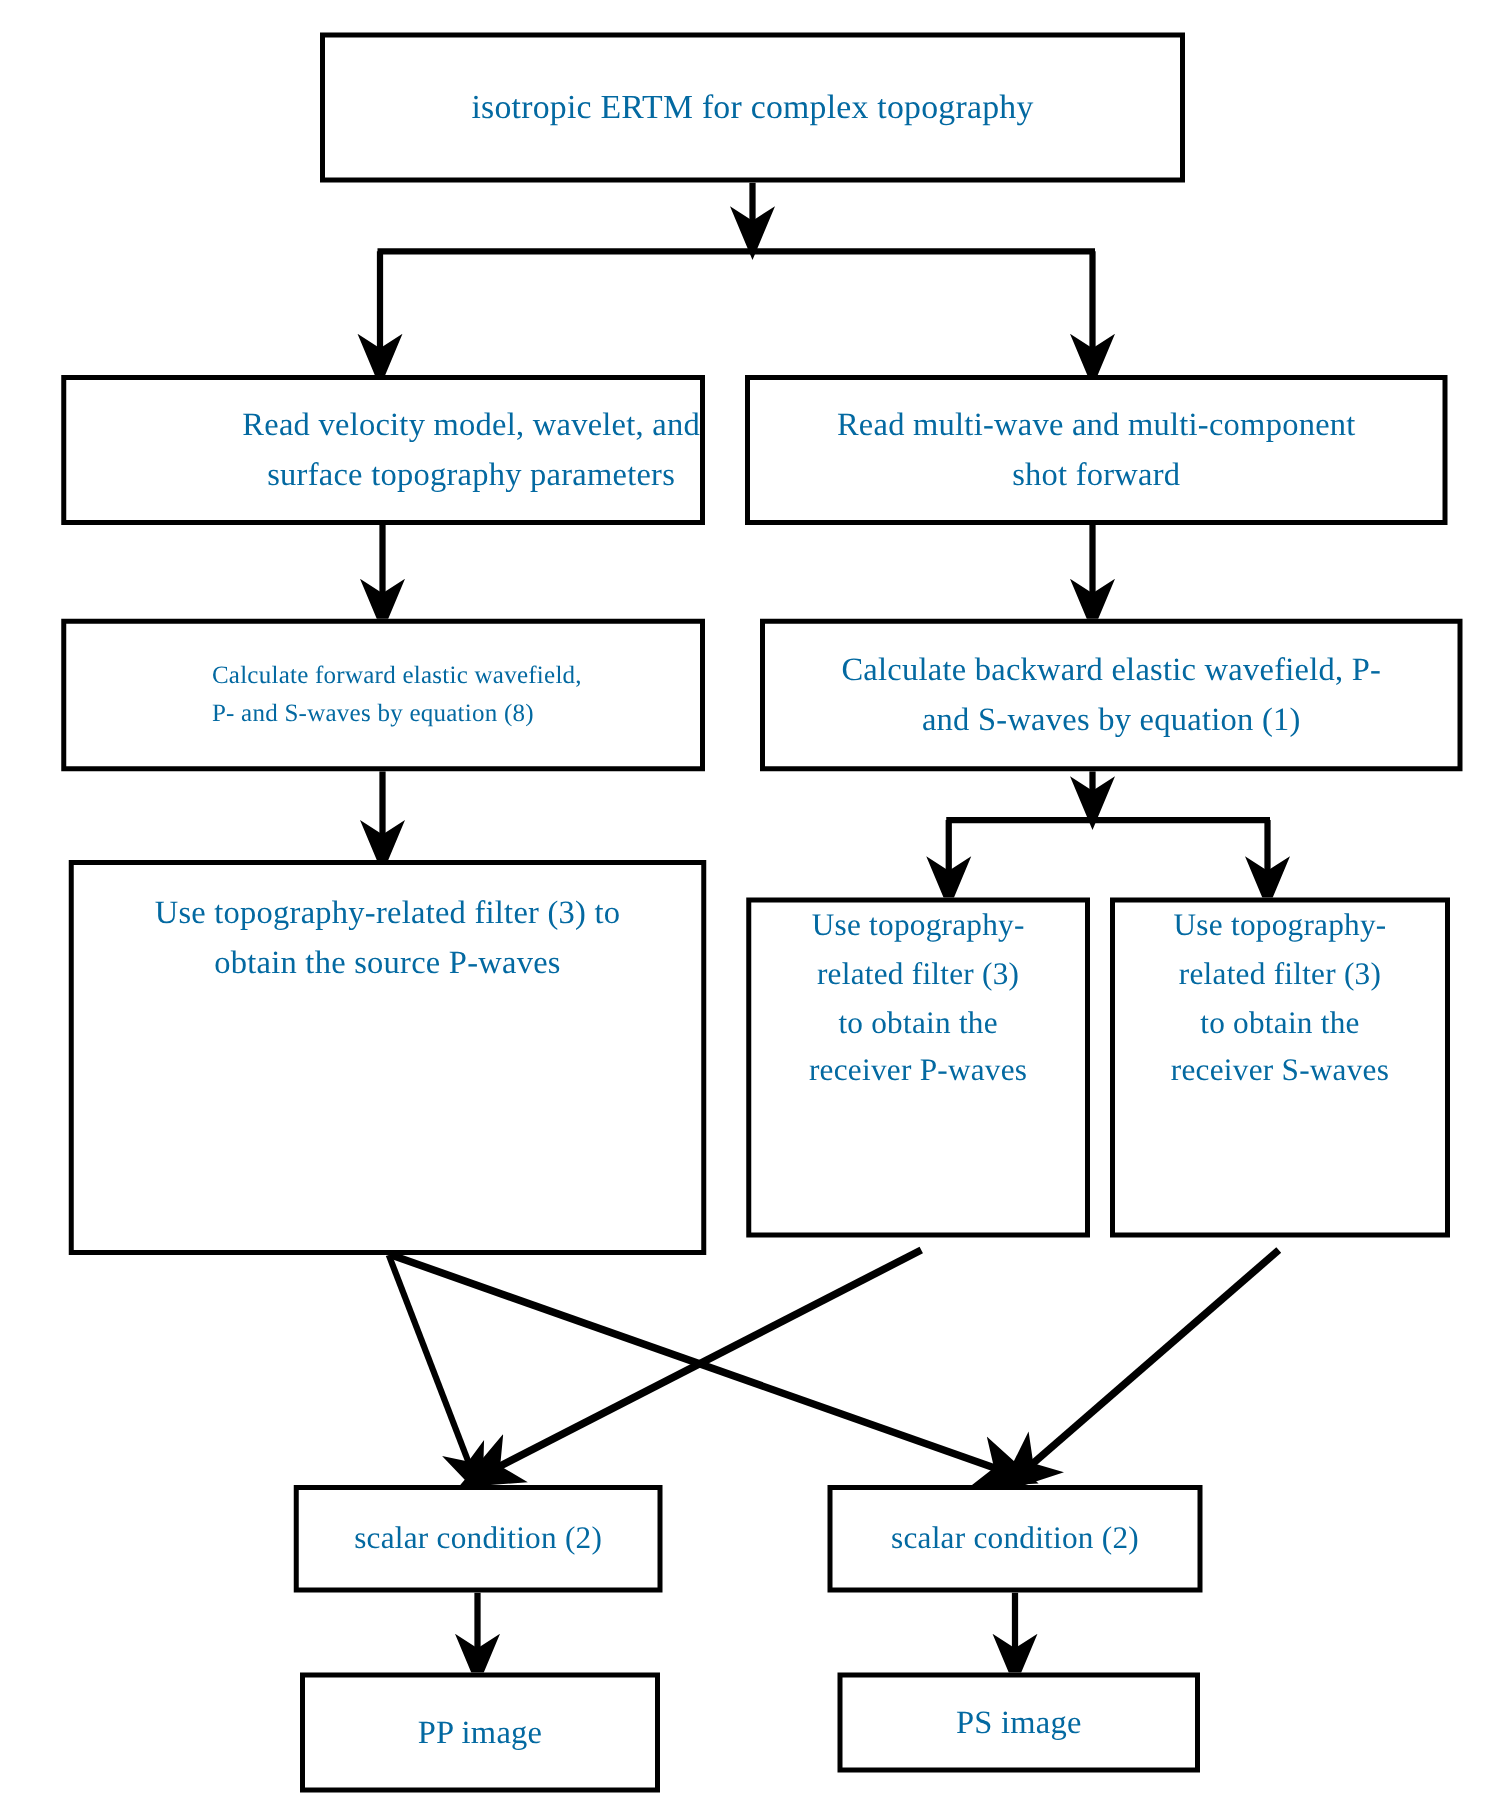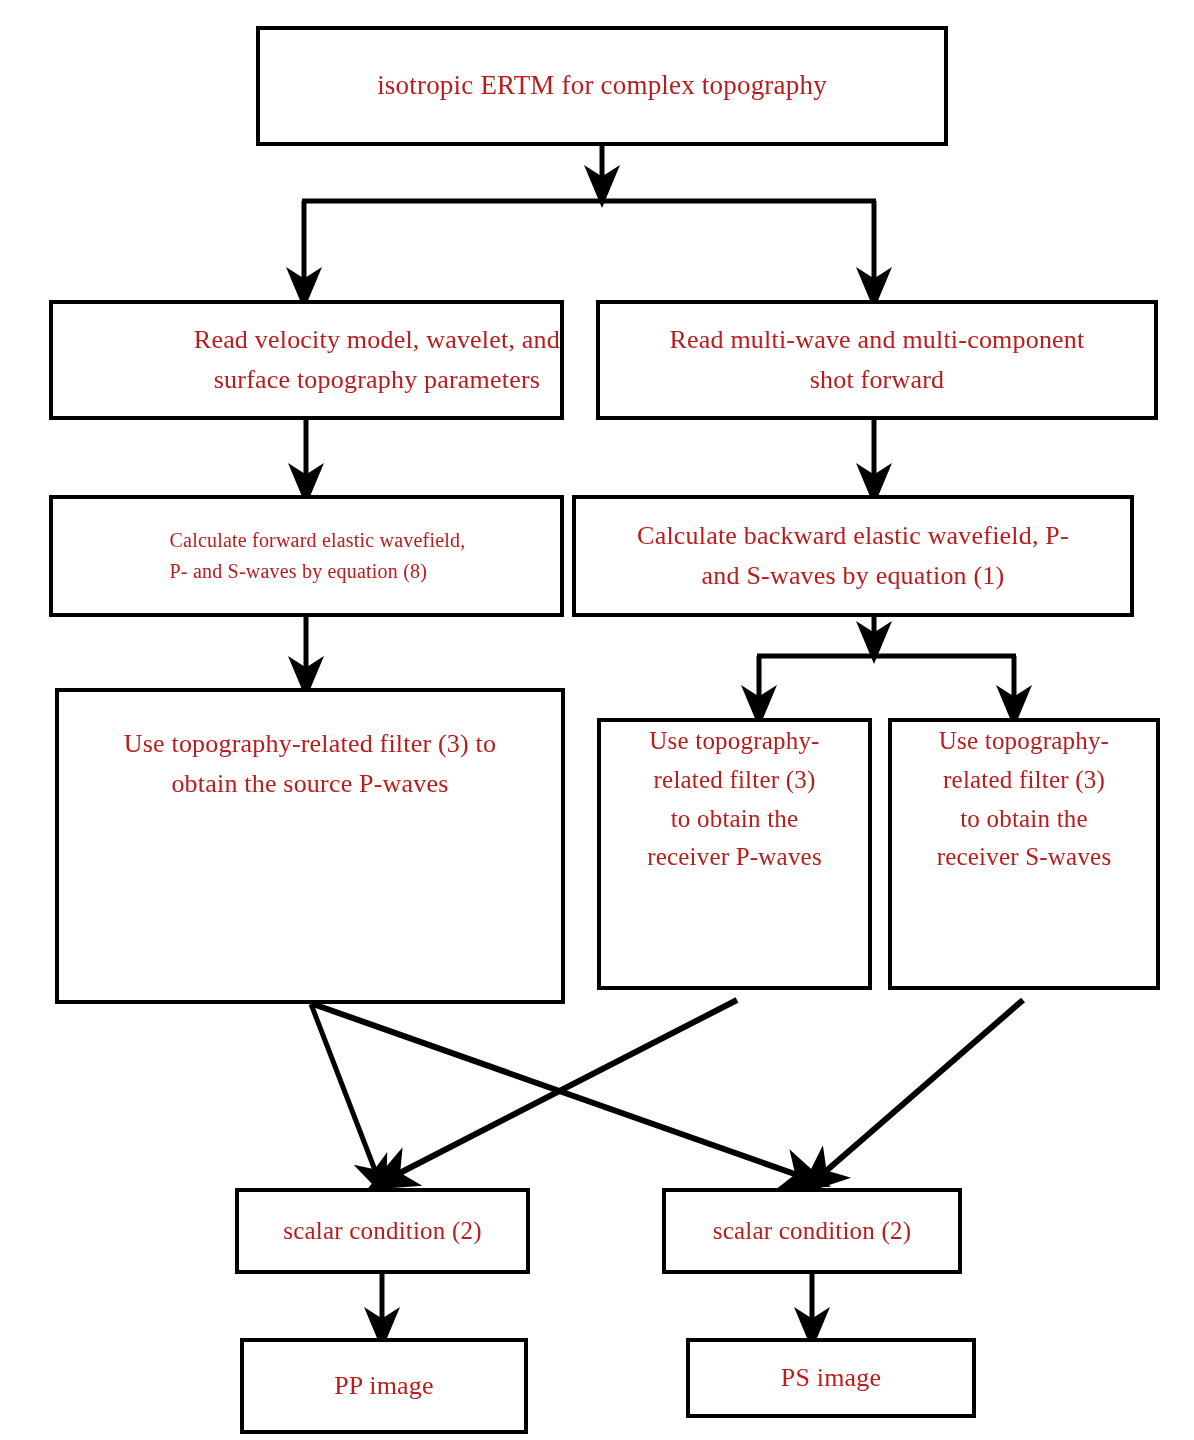--- a/index.html
+++ b/index.html
@@ -26,50 +26,50 @@
     width: 1194px;
     height: 1440px;
   }
   .node {
     position: absolute;
     box-sizing: border-box;
     border: 4px solid #000000;
     background: #ffffff;
     display: flex;
     justify-content: center;
-    color: #b91c1c;
+    color: #0369a1;
   }
   .node .node-text {
     display: block;
     text-align: center;
     line-height: 1.55;
     letter-spacing: 0.2px;
   }
   .align-top {
     align-items: flex-start;
   }
   .align-center {
     align-items: center;
   }
-  .pad-top-lg .node-text { padding-top: 32px; }
+  .pad-top-lg .node-text { padding-top: 18px; }
   .pad-top-sm .node-text { }
 
   
   #node-title      { left: 256px;  top: 26px;   width: 692px;  height: 120px; font-size: 27px; }
   #node-read-left  { left: 49px;   top: 300px;  width: 515px;  height: 120px; font-size: 26px; justify-content: flex-end; }
   #node-read-right { left: 596px;  top: 300px;  width: 562px;  height: 120px; font-size: 26px; }
   #node-fwd        { left: 49px;   top: 495px;  width: 515px;  height: 122px; font-size: 20px; }
-  #node-bwd        { left: 572px;  top: 495px;  width: 562px;  height: 122px; font-size: 26px; }
+  #node-bwd        { left: 608px;  top: 495px;  width: 562px;  height: 122px; font-size: 26px; }
   #node-src-filter { left: 55px;   top: 688px;  width: 510px;  height: 316px; font-size: 26px; }
   #node-rcv-p      { left: 597px;  top: 718px;  width: 275px;  height: 272px; font-size: 25px; }
   #node-rcv-s      { left: 888px;  top: 718px;  width: 272px;  height: 272px; font-size: 25px; }
   #node-scalar-pp  { left: 235px;  top: 1188px; width: 295px;  height: 86px;  font-size: 25px; }
   #node-scalar-ps  { left: 662px;  top: 1188px; width: 300px;  height: 86px;  font-size: 25px; }
   #node-pp-image   { left: 240px;  top: 1338px; width: 288px;  height: 96px;  font-size: 26px; }
-  #node-ps-image   { left: 686px;  top: 1338px; width: 290px;  height: 80px;  font-size: 26px; }
+  #node-ps-image   { left: 670px;  top: 1338px; width: 290px;  height: 80px;  font-size: 26px; }
 
   
   #node-fwd .node-text { text-align: left; padding-left: 22px; }
   #node-src-filter .node-text { padding-left: 8px; padding-right: 8px; }
 </style>
 </head>
 <body>
 
 <div id="flowchart-root">
 

